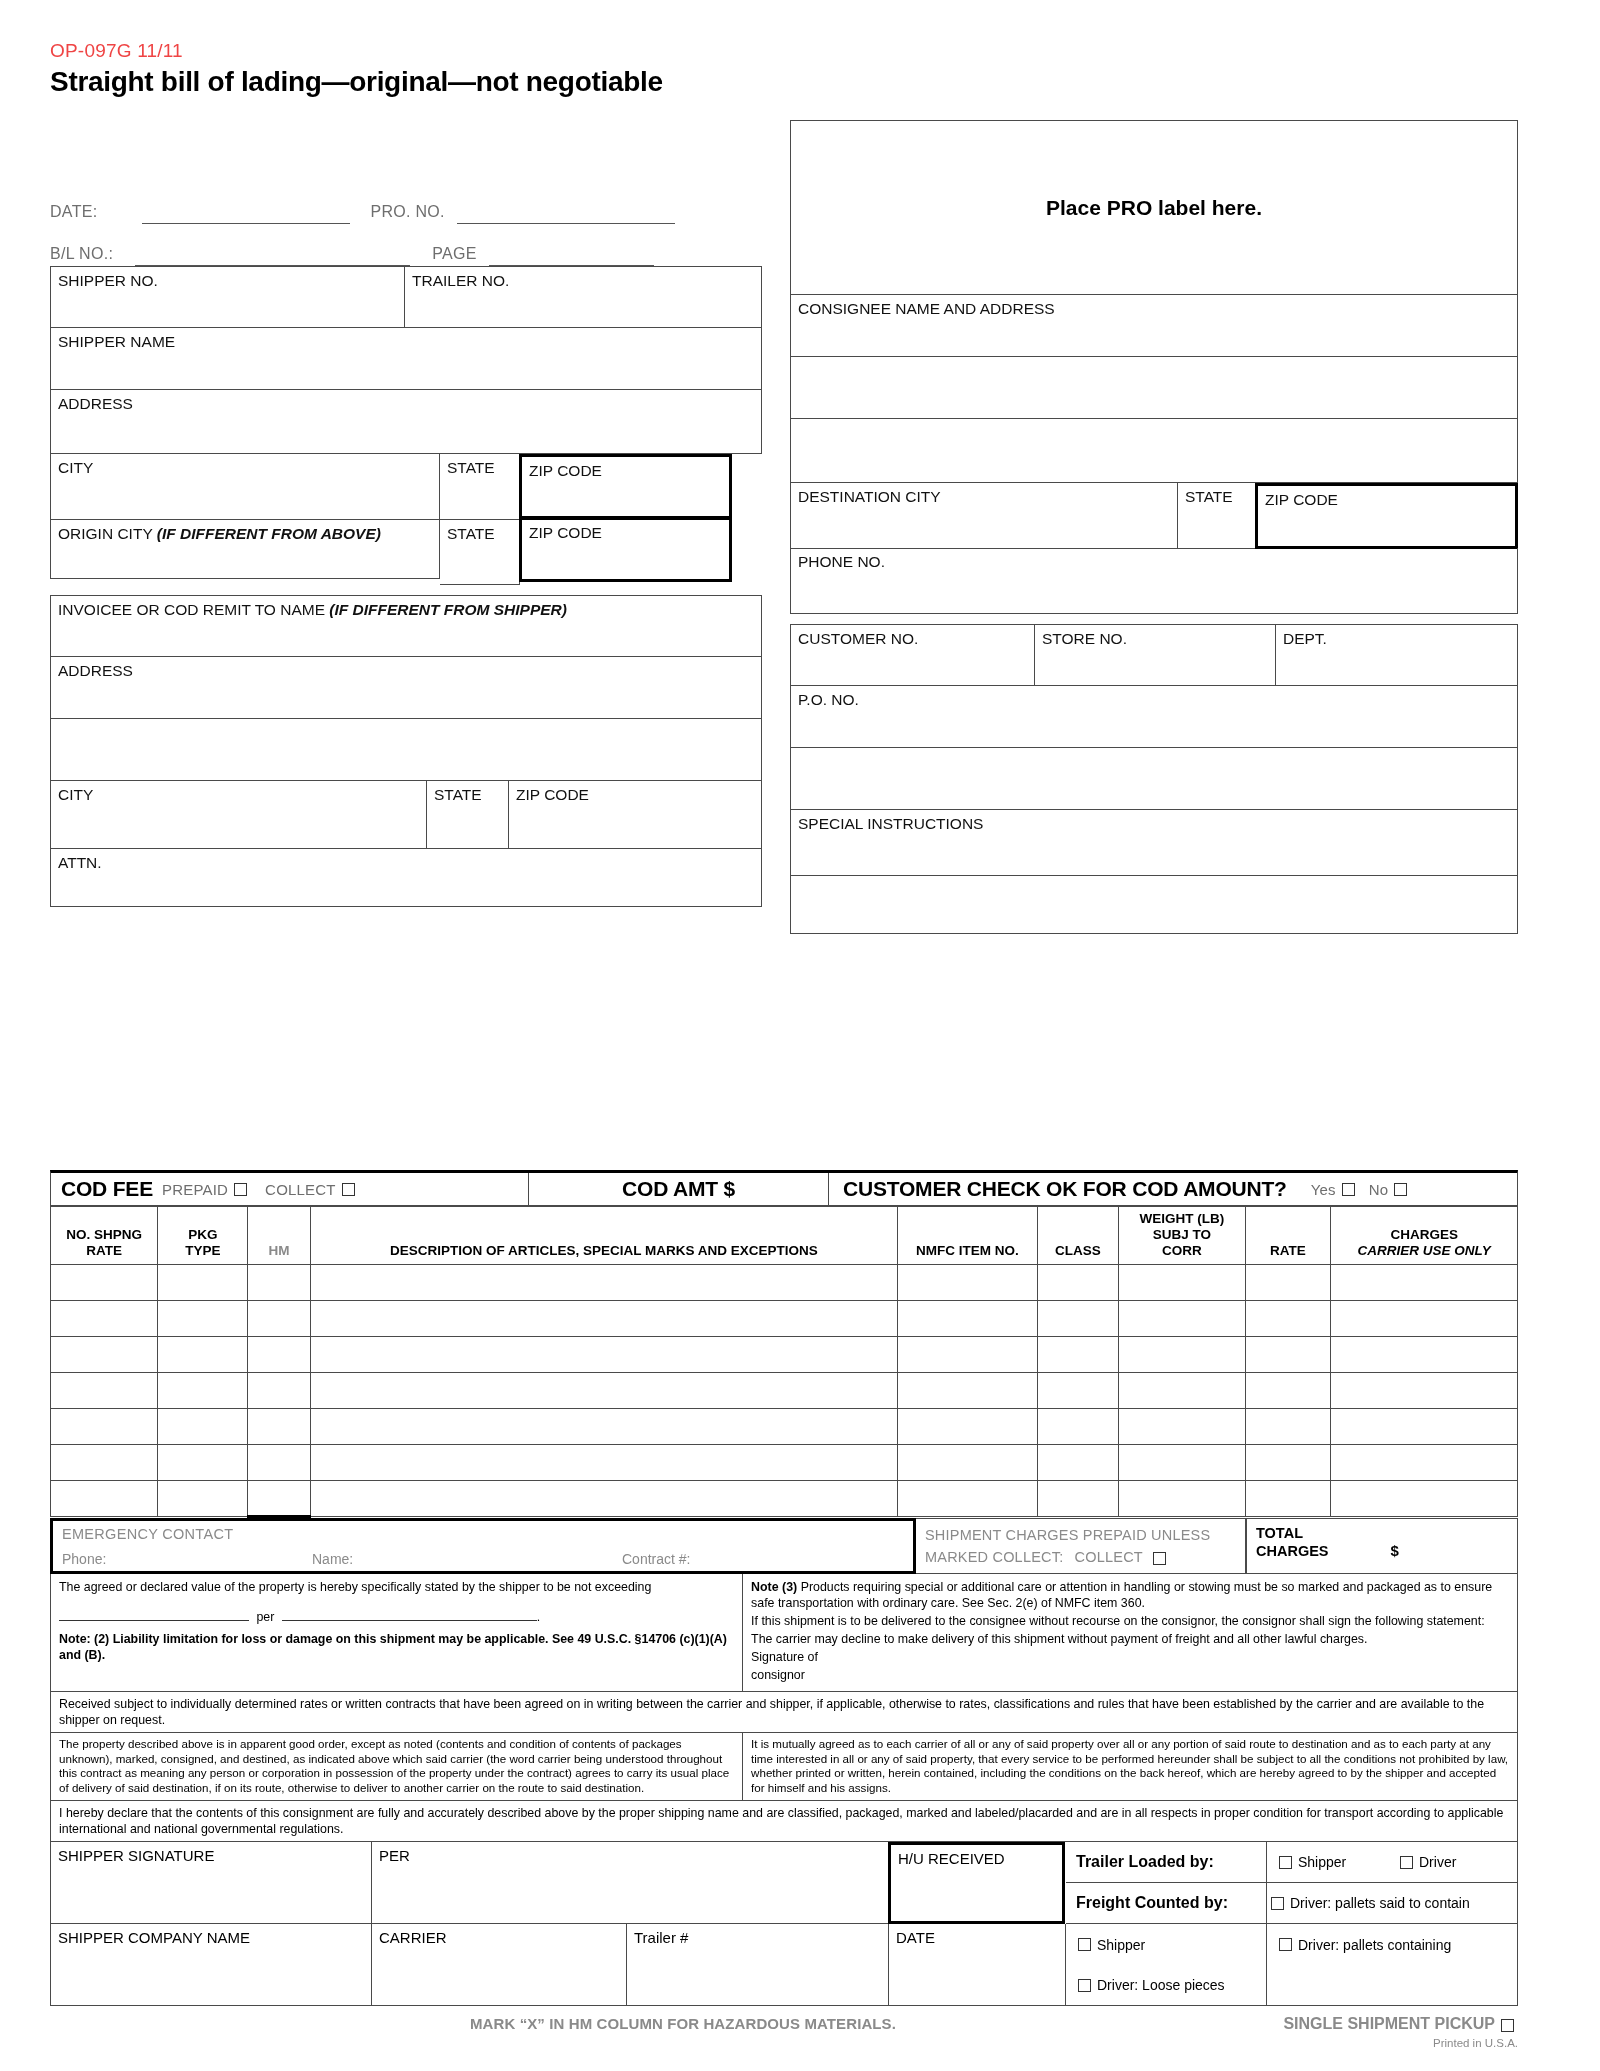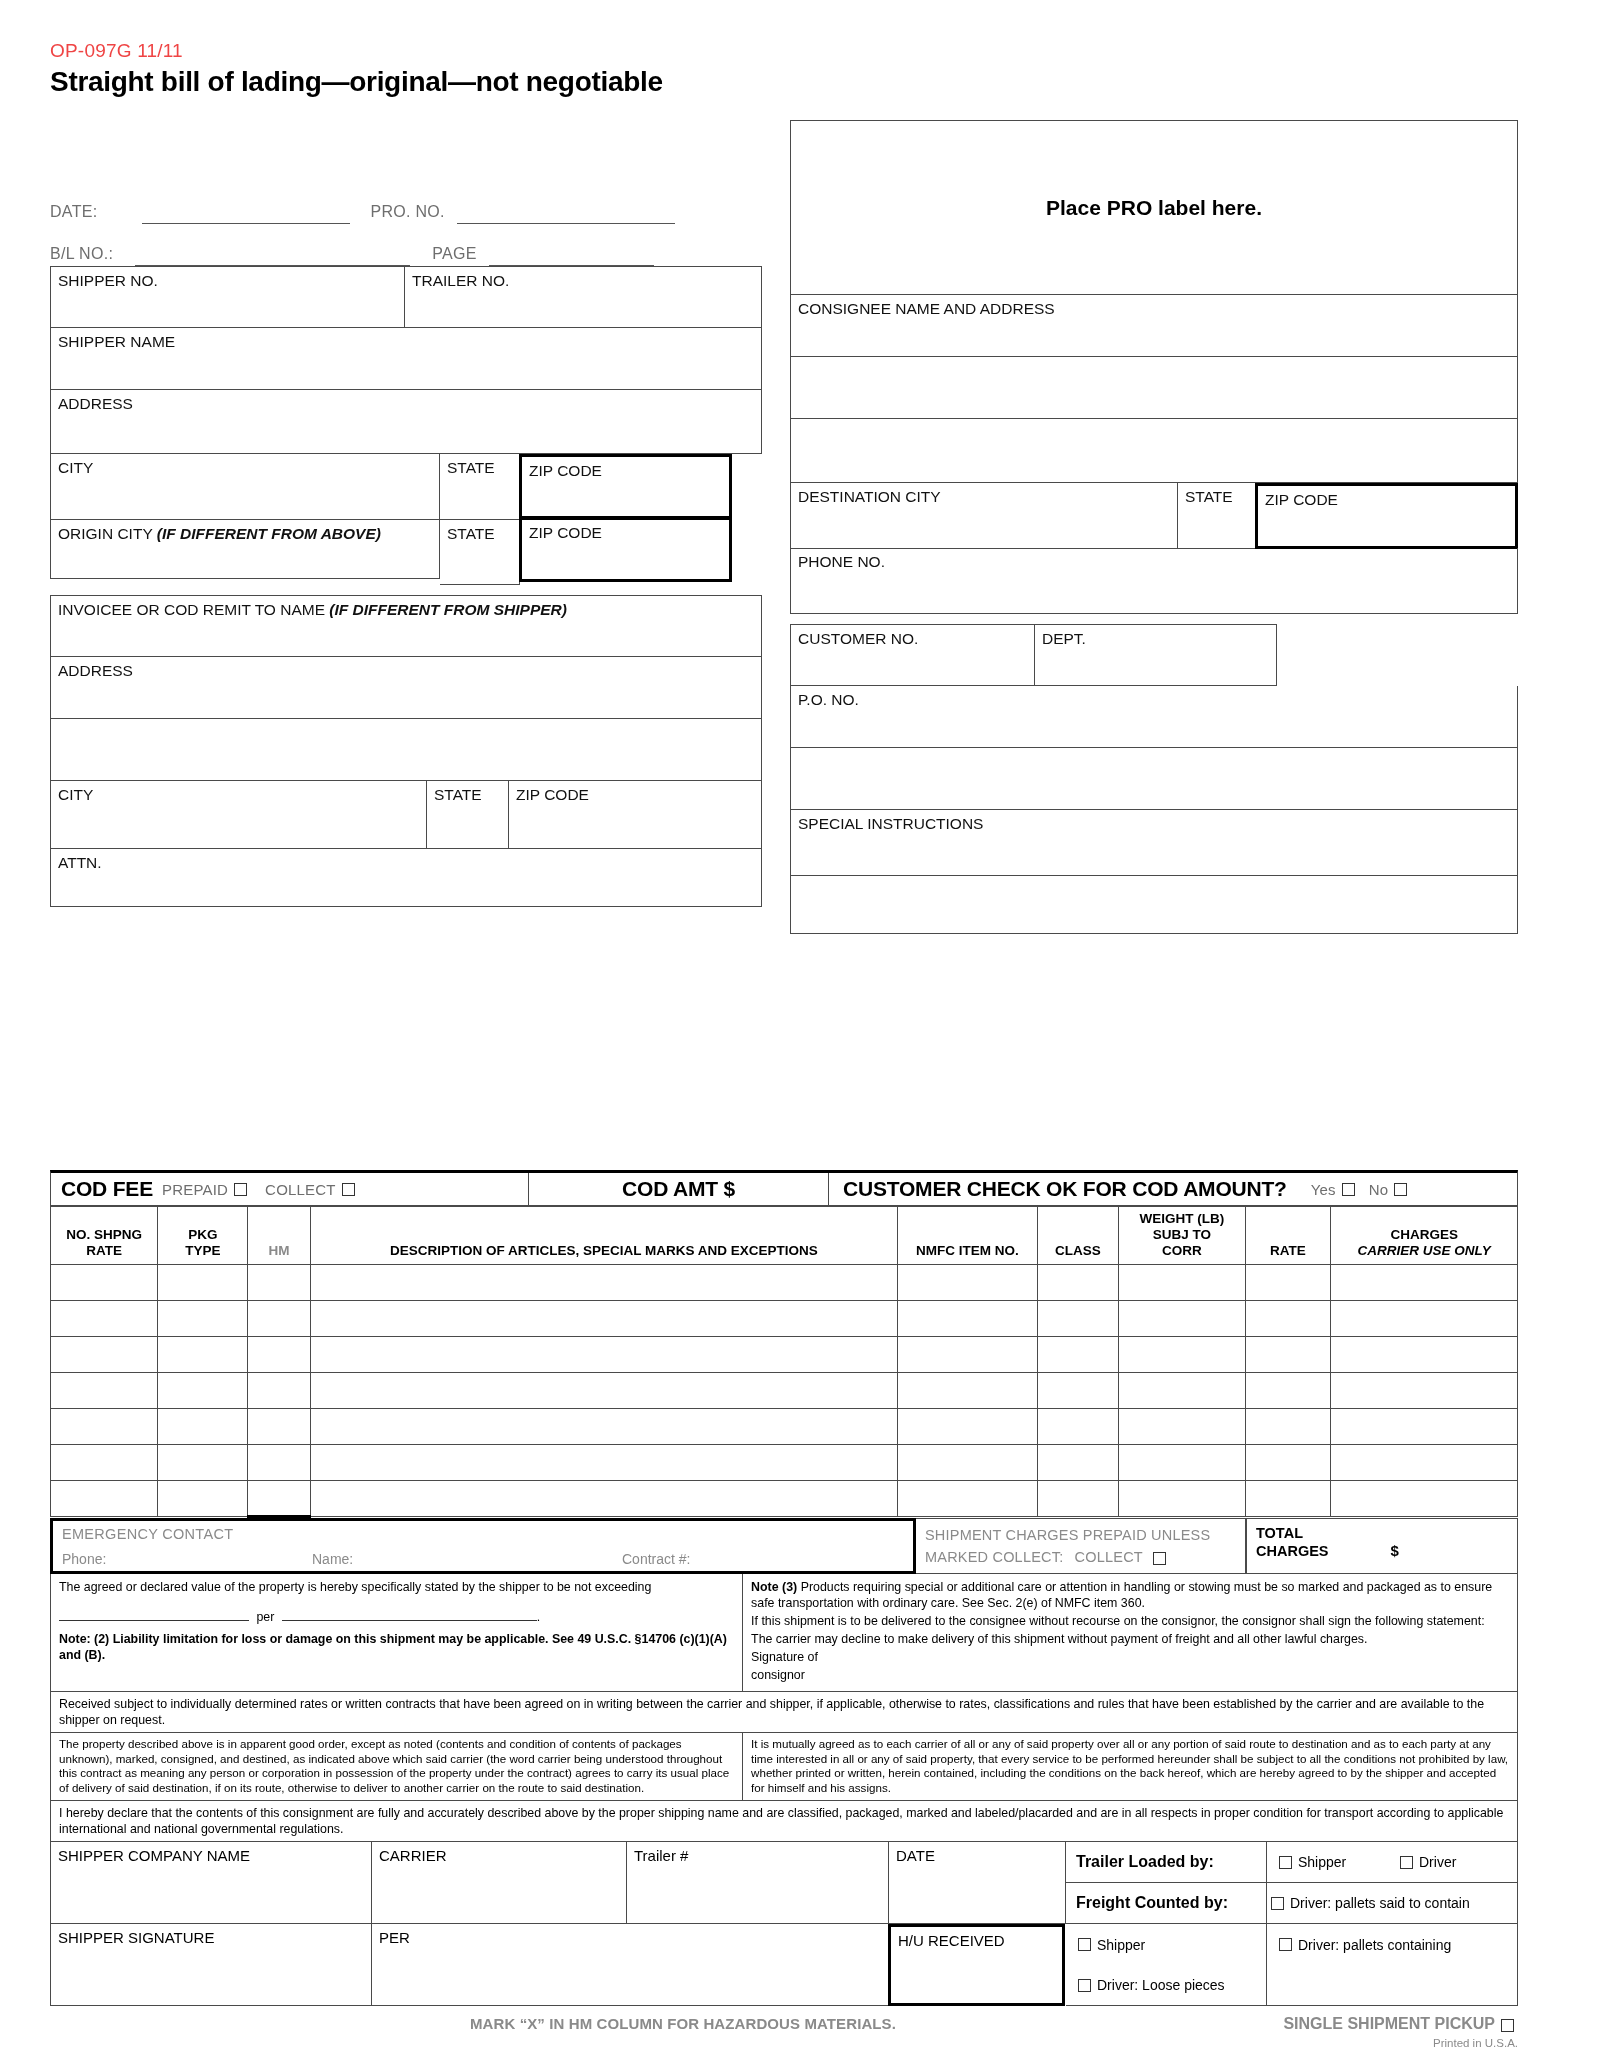--- a/index.html
+++ b/index.html
@@ -206,20 +206,23 @@
           </div>
         </div>
 
         <div class="bx" style="width:728px;height:66px;border-top:none;margin-top:-1px;">
           <div class="bx-lbl">PHONE NO.</div>
         </div>
 
         <div class="row" style="margin-top:10px;">
           <div class="bx" style="width:245px;height:62px;">
             <div class="bx-lbl">CUSTOMER NO.</div>
+          </div>
+          <div class="bx" style="width:241px;height:62px;border-left:none;">
+            <div class="bx-lbl">STORE NO.</div>
           </div>
           <div class="bx" style="width:242px;height:62px;border-left:none;">
             <div class="bx-lbl">DEPT.</div>
           </div>
         </div>
 
         <div class="bx" style="width:728px;height:62px;border-top:none;">
           <div class="bx-lbl">P.O. NO.</div>
         </div>
         <div class="bx" style="width:728px;height:62px;border-top:none;"></div>
@@ -416,41 +419,41 @@
       <div style="width:693px;">The property described above is in apparent good order, except as noted (contents and condition of contents of packages unknown), marked, consigned, and destined, as indicated above which said carrier (the word carrier being understood throughout this contract as meaning any person or corporation in possession of the property under the contract) agrees to carry its usual place of delivery of said destination, if on its route, otherwise to deliver to another carrier on the route to said destination.</div>
       <div style="width:775px;">It is mutually agreed as to each carrier of all or any of said property over all or any portion of said route to destination and as to each party at any time interested in all or any of said property, that every service to be performed hereunder shall be subject to all the conditions not prohibited by law, whether printed or written, herein contained, including the conditions on the back hereof, which are hereby agreed to by the shipper and accepted for himself and his assigns.</div>
     </div>
 
     <div class="declare">I hereby declare that the contents of this consignment are fully and accurately described above by the proper shipping name and are classified, packaged, marked and labeled/placarded and are in all respects in proper condition for transport according to applicable international and national governmental regulations.</div>
 
     <div class="sig">
       <div class="sigL">
         <div class="sgrid">
           <div class="c" style="width:322px;border-top:none;">
+            <div class="l">SHIPPER SIGNATURE</div>
+          </div>
+          <div class="c" style="width:517px;border-top:none;border-left:none;">
+            <div class="l">PER</div>
+          </div>
+          <div class="c thick" style="width:177px;margin-left:-1px;">
+            <div class="l">H/U RECEIVED</div>
+          </div>
+        </div>
+        <div class="sgrid">
+          <div class="c" style="width:322px;border-top:none;">
             <div class="l">SHIPPER COMPANY NAME</div>
           </div>
           <div class="c" style="width:255px;border-top:none;border-left:none;">
             <div class="l">CARRIER</div>
           </div>
           <div class="c" style="width:262px;border-top:none;border-left:none;">
             <div class="l">Trailer #</div>
           </div>
           <div class="c" style="width:177px;border-top:none;border-left:none;">
             <div class="l">DATE</div>
-          </div>
-        </div>
-        <div class="sgrid">
-          <div class="c" style="width:322px;border-top:none;">
-            <div class="l">SHIPPER SIGNATURE</div>
-          </div>
-          <div class="c" style="width:517px;border-top:none;border-left:none;">
-            <div class="l">PER</div>
-          </div>
-          <div class="c thick" style="width:177px;margin-left:-1px;">
-            <div class="l">H/U RECEIVED</div>
           </div>
         </div>
       </div>
 
       <div class="sigR">
         <div class="rbox" style="border-top:none;border-left:none;">
           <span class="hd" style="width:200px;">Trailer Loaded by:</span>
           <span class="ck" style="width:118px;border-left:1px solid #4a4a4a;height:100%;align-items:center;padding-left:12px;box-sizing:border-box;">
               <span class="sq"></span>
               <span>Shipper</span>

